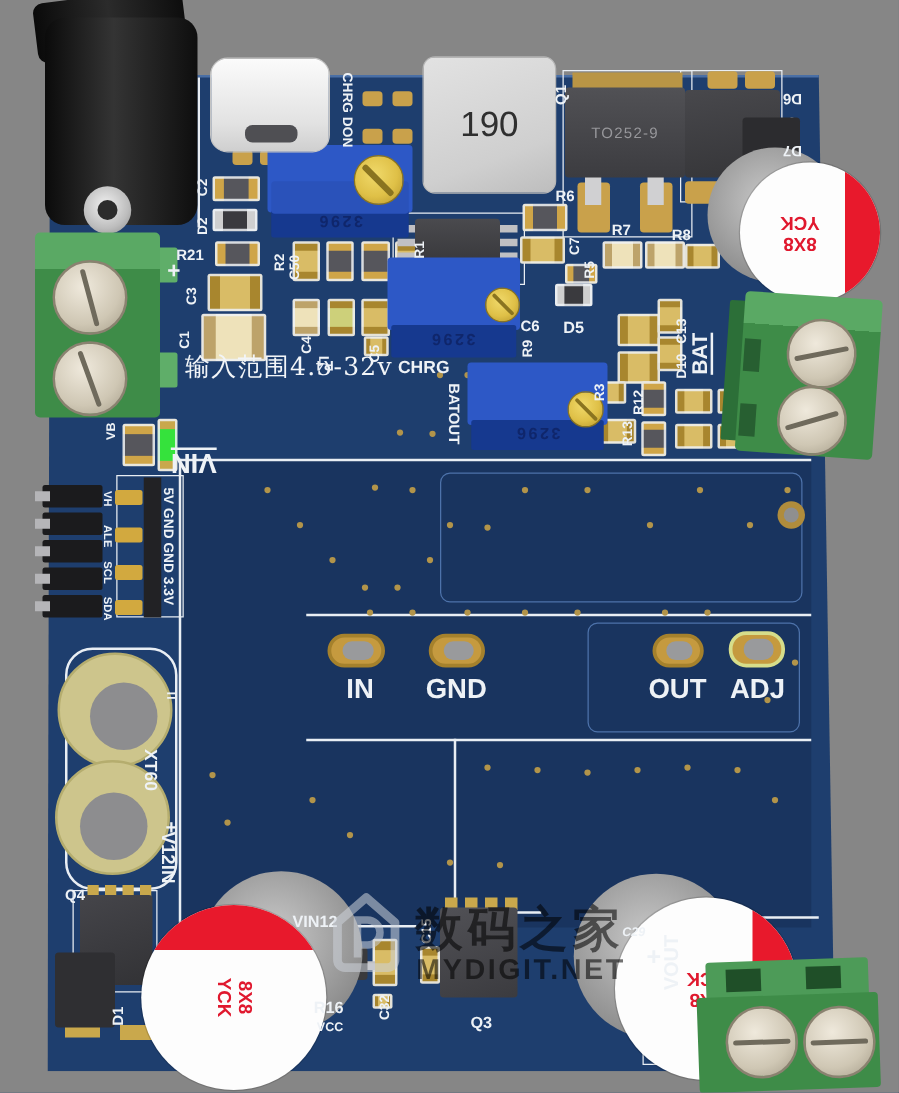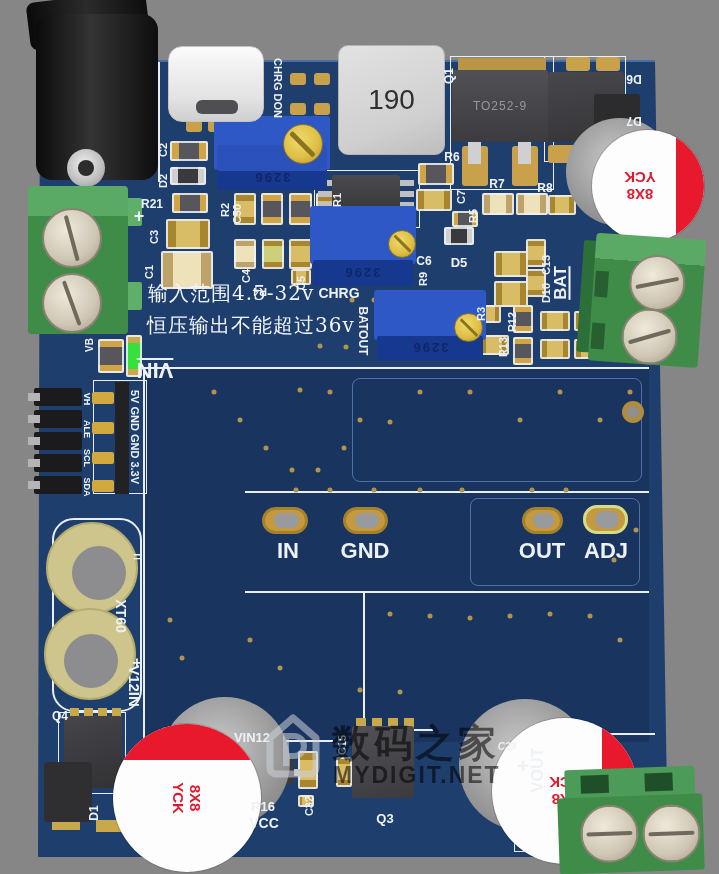--- a/index.html
+++ b/index.html
@@ -396,21 +396,20 @@
       <div class="screw" style="left:22px;top:36px;width:58px;height:58px;">
           <div class="slot"></div>
         </div>
       <div class="screw" style="left:84px;top:38px;width:58px;height:58px;">
           <div class="slot"></div>
         </div>
     </div>
   </div>
 
   <div class="note" style="left:148px;top:280px;font-size:20px;">输入范围4.5-32v</div>
-  <div class="note" style="left:147px;top:312px;font-size:20px;">恒压输出不能超过36v</div>
 
   <div id="silk-labels">
       <span class="silk" style="left: 163px; top: 150px; font-size: 11px; --r: -90deg;">C2</span>
       <span class="silk" style="left: 163px; top: 181px; font-size: 11px; --r: -90deg;">D2</span>
       <span class="silk" style="left: 152px; top: 204px; font-size: 12px; --r: 0deg;">R21</span>
       <span class="silk" style="left: 154px; top: 237px; font-size: 11px; --r: -90deg;">C3</span>
       <span class="silk" style="left: 149px; top: 272px; font-size: 11px; --r: -90deg;">C1</span>
       <span class="silk" style="left: 225px; top: 210px; font-size: 11px; --r: -90deg;">R2</span>
       <span class="silk" style="left: 237px; top: 214px; font-size: 11px; --r: -90deg;">C50</span>
       <span class="silk" style="left: 246px; top: 276px; font-size: 11px; --r: -90deg;">C4</span>
@@ -442,21 +441,21 @@
       <span class="silk" style="left: 86px; top: 399px; font-size: 9px; --r: 90deg;">VH</span>
       <span class="silk" style="left: 86px; top: 429px; font-size: 9px; --r: 90deg;">ALE</span>
       <span class="silk" style="left: 86px; top: 458px; font-size: 9px; --r: 90deg;">SCL</span>
       <span class="silk" style="left: 86px; top: 487px; font-size: 9px; --r: 90deg;">SDA</span>
       <span class="silk" style="left: 121px; top: 616px; font-size: 14px; --r: 90deg;">XT60</span>
       <span class="silk" style="left: 134px; top: 686px; font-size: 15px; --r: 90deg;">V12IN</span>
       <span class="silk" style="left: 60px; top: 716px; font-size: 12px; --r: 0deg;">Q4</span>
       <span class="silk" style="left: 94px; top: 813px; font-size: 12px; --r: -90deg;">D1</span>
       <span class="silk" style="left: 252px; top: 737px; font-size: 13px; --r: 0deg;">VIN12</span>
       <span class="silk" style="left: 263px; top: 806px; font-size: 13px; --r: 0deg;">R16</span>
-      <span class="silk" style="left: 264px; top: 823px; font-size: 14px; --r: 0deg;">VCC</span>
+      <span class="silk" style="left: 264px; top: 823px; font-size: 10px; --r: 0deg;">VCC</span>
       <span class="silk" style="left: 309px; top: 806px; font-size: 11px; --r: -90deg;">C32</span>
       <span class="silk" style="left: 342px; top: 745px; font-size: 11px; --r: -90deg;">C15</span>
       <span class="silk" style="left: 385px; top: 818px; font-size: 13px; --r: 0deg;">Q3</span>
       <span class="silk" style="left: 507px; top: 747px; font-size: 10px; font-style: italic; --r: 0deg;">C29</span>
       <span class="silk" style="left: 523px; top: 766px; font-size: 20px; --r: 0deg;">+</span>
       <span class="silk" style="left: 538px; top: 770px; font-size: 16px; --r: -90deg;">VOUT</span>
       <span class="silk" style="left: 288px; top: 551px; font-size: 22px; --r: 0deg;">IN</span>
       <span class="silk" style="left: 365px; top: 551px; font-size: 22px; --r: 0deg;">GND</span>
       <span class="silk" style="left: 542px; top: 551px; font-size: 22px; --r: 0deg;">OUT</span>
       <span class="silk" style="left: 606px; top: 551px; font-size: 22px; --r: 0deg;">ADJ</span>

